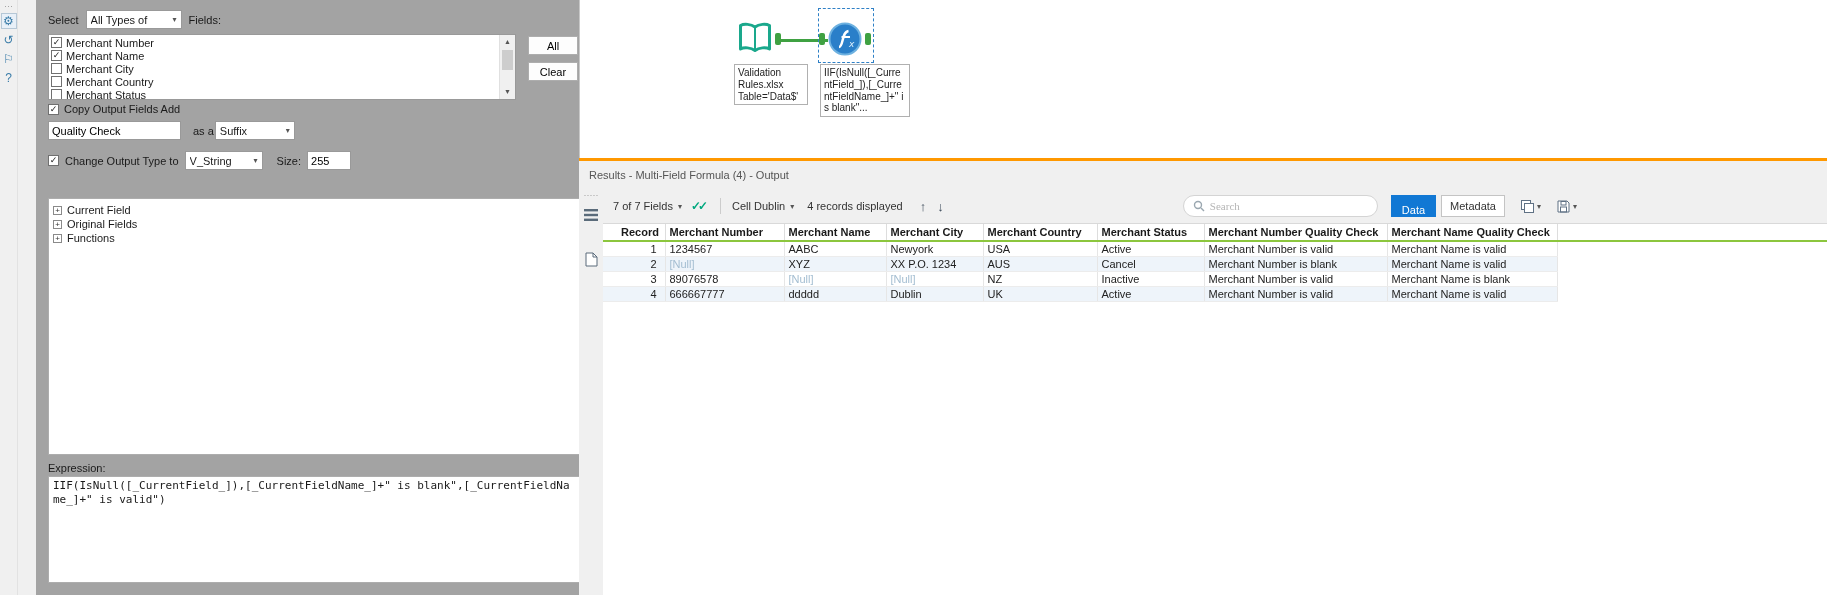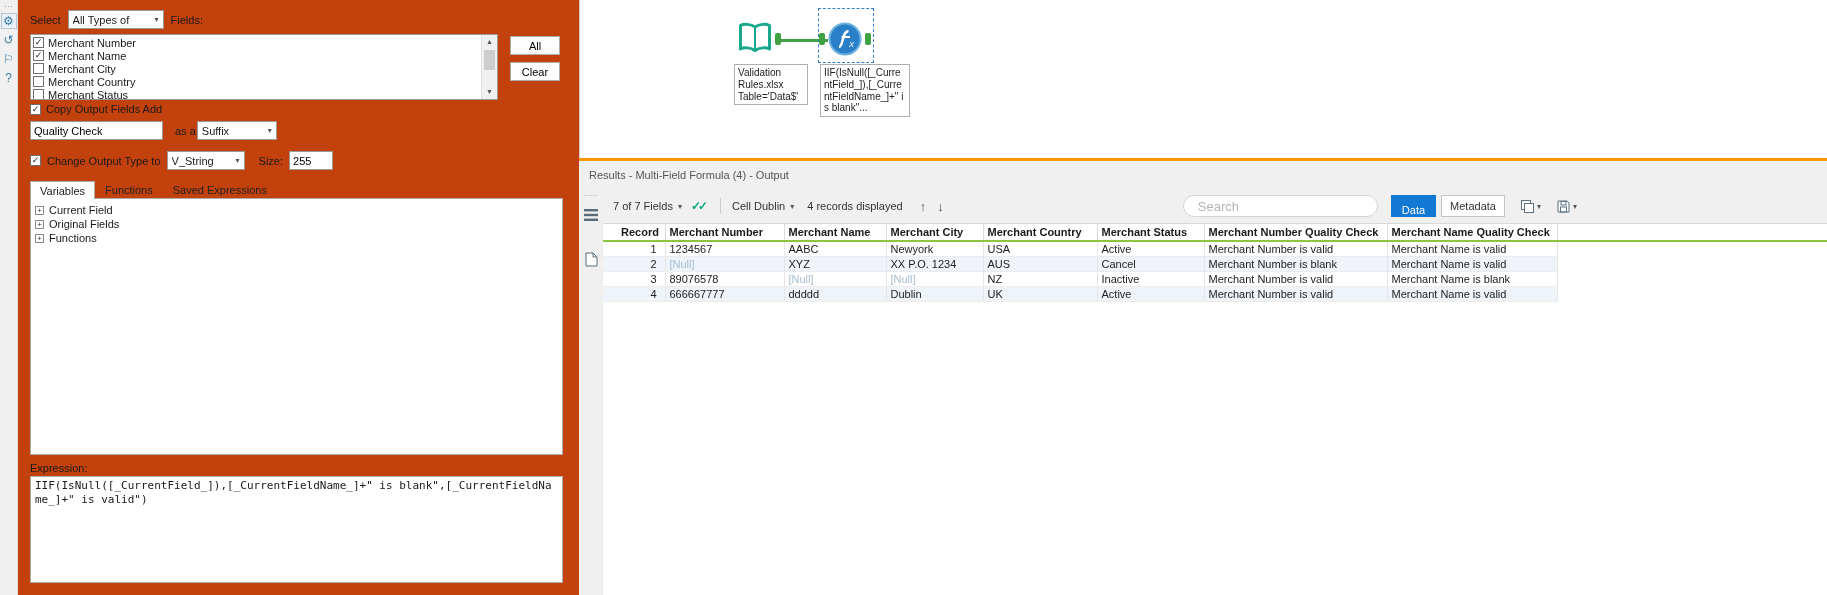--- a/index.html
+++ b/index.html
@@ -6,21 +6,21 @@
   body { background: #fff; font-family: "Liberation Sans", sans-serif; }
   #app { position: relative; width: 1827px; height: 595px; background: #f0f0f0; overflow: hidden; font-size: 11px; color: #1a1a1a; }
 
   
   #left-strip { position: absolute; left: 0; top: 0; width: 18px; height: 100%; background: #f0f0f0; border-right: 1px solid #e2e2e2; }
   .grip { color: #9a9a9a; font-size: 9px; text-align: center; line-height: 8px; margin: 2px 0 3px; }
   .strip-icon { width: 16px; height: 16px; margin: 3px auto; display: flex; align-items: center; justify-content: center; font-size: 12px; color: #3a7ca8; cursor: pointer; }
   .strip-icon.boxed { border: 1px solid #b5c7d6; background: #e8f0f8; }
 
   
-  #config { position: absolute; left: 18px; top: 0; width: 561px; height: 100%; background: #c2410c; }
+  #config { position: absolute; left: 36px; top: 0; width: 561px; height: 100%; background: #a3a3a3; }
   .cfg-label { color: #1a1a1a; }
   .sel-row { position: absolute; left: 12px; top: 10px; display: flex; align-items: center; gap: 7px; }
   .dd { background: #fff; border: 1px solid #999; height: 19px; display: inline-flex; align-items: center; padding: 0 4px; }
   .dd-val { flex: 1; overflow: hidden; white-space: nowrap; }
   .dd-caret { font-size: 8px; color: #555; margin-left: 4px; }
   #fields-box { position: absolute; left: 12px; top: 34px; width: 468px; height: 66px; background: #fff; border: 1px solid #999; overflow: hidden; padding: 1px 2px; }
   .list-item { display: flex; align-items: center; height: 13px; gap: 4px; }
   .cb { width: 11px; height: 11px; border: 1px solid #707070; background: #fff; display: inline-flex; align-items: center; justify-content: center; font-size: 9px; line-height: 9px; color: #1a1a1a; flex: none; }
   .vscroll { position: absolute; right: 0; top: 0; bottom: 0; width: 16px; background: #f0f0f0; border-left: 1px solid #e0e0e0; }
   .sarrow { font-size: 7px; color: #555; text-align: center; height: 14px; line-height: 14px; cursor: pointer; }
@@ -66,21 +66,21 @@
   .rstrip { position: absolute; left: 0; top: 0; width: 24px; bottom: 0; background: #f0f0f0; }
   .ricon { width: 18px; height: 18px; margin: 7px auto; display: flex; align-items: center; justify-content: center; cursor: pointer; }
   .rtoolbar { position: absolute; left: 24px; top: 0; right: 0; height: 34px; display: flex; align-items: center; padding: 0 250px 0 10px; gap: 5px; }
   .tb-text { color: #333; white-space: nowrap; }
   .caret { font-size: 8px; color: #555; }
   .dblcheck { color: #00a87e; font-weight: bold; letter-spacing: -3px; font-size: 12px; margin: 0 4px; }
   .vsep { width: 1px; height: 16px; background: #ccc; margin: 0 6px; }
   .arrow { font-size: 13px; color: #3c4a5a; margin: 0 3px; cursor: pointer; }
   .flex-spacer { flex: 1; }
   .searchbox { display: flex; align-items: center; gap: 5px; width: 195px; height: 22px; border: 1px solid #d4d4d4; border-radius: 11px; background: #fff; padding: 0 9px; }
-  .searchbox input { border: none; outline: none; flex: 1; font-size: 13px; font-family: Liberation Sans, sans-serif; color: #333; background: transparent; }
+  .searchbox input { border: none; outline: none; flex: 1; font-size: 11px; font-family: Liberation Serif, serif; color: #333; background: transparent; }
   .searchbox input::placeholder { color: #b5b5b5; }
   .btn-data { background: #1178d4; color: #fff; border: 1px solid #1178d4; height: 22px; padding: 8px 10px; font-size: 11px; font-family: "Liberation Sans", sans-serif; cursor: pointer; margin-left: 8px; }
   .btn-meta { background: #fff; color: #333; border: 1px solid #c4c4c4; height: 22px; padding: 0 8px; font-size: 11px; font-family: "Liberation Sans", sans-serif; cursor: pointer; }
   .icon-btn { display: flex; align-items: center; gap: 2px; margin-left: 10px; cursor: pointer; }
   .grid-wrap { position: absolute; left: 24px; top: 34px; right: 0; bottom: 0; background: #fff; border-top: 1px solid #d9d9d9; overflow: hidden; }
   table.grid { border-collapse: collapse; table-layout: fixed; width: 100%; font-size: 11px; }
   table.grid th { font-weight: bold; text-align: left; padding: 2px 4px; height: 17px; border-bottom: 2px solid #8cc63e; border-right: 1px solid #dddddd; background: #fff; white-space: nowrap; overflow: hidden; }
   table.grid th:first-child { padding-left: 18px; }
   table.grid th.filler { border-right: none; }
   table.grid td { padding: 1px 4px; height: 15px; border-right: 1px solid #e6e6e6; border-bottom: 1px solid #ececec; white-space: nowrap; overflow: hidden; color: #222; }
@@ -161,25 +161,20 @@
       <span class="cb on">✓</span>
       <span class="cfg-label">Change Output Type to</span>
       <span class="dd" style="width:78px">
         <span class="dd-val">V_String</span>
         <span class="dd-caret">▾</span>
       </span>
       <span class="cfg-label" style="margin-left:8px">Size:</span>
       <input class="tin" style="width: 44px;" value="255">
     </div>
 
-    <div class="tabs">
-      <span class="tab active">Variables</span>
-      <span class="tab">Functions</span>
-      <span class="tab">Saved Expressions</span>
-    </div>
 
     <div id="tree">
         <div class="tree-row">
           <span class="exp">+</span>
           <span>Current Field</span>
         </div>
         <div class="tree-row">
           <span class="exp">+</span>
           <span>Original Fields</span>
         </div>

